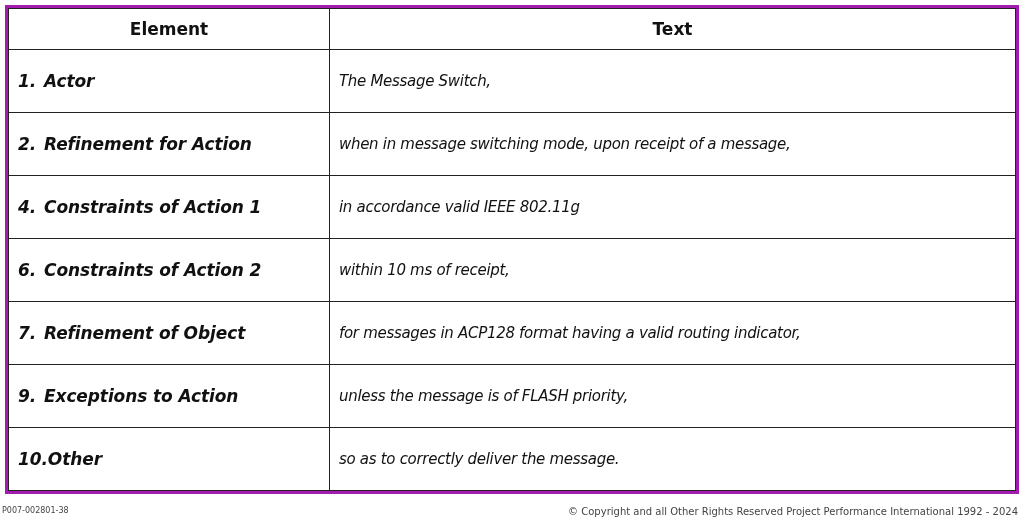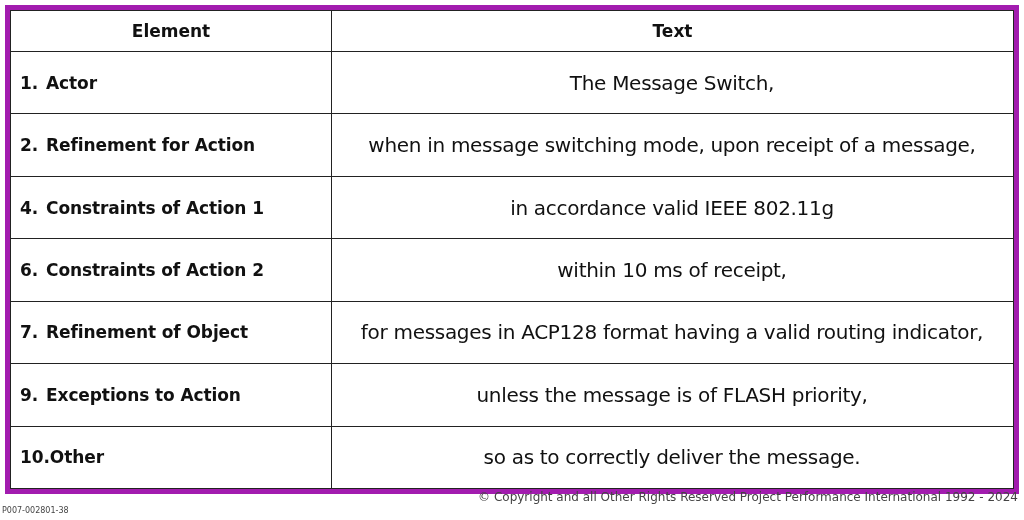--- a/index.html
+++ b/index.html
@@ -15,21 +15,21 @@
       font-family: "DejaVu Sans", sans-serif;
       color: #111111;
     }
     .table-wrap {
       position: absolute;
       left: 5px;
       top: 5px;
       width: 1014px;
       height: 489px;
       box-sizing: border-box;
-      border: 5px solid #a21caf;
+      border: 3px solid #a21caf;
     }
     table {
       border-collapse: collapse;
       width: 100%;
       height: 100%;
       table-layout: fixed;
     }
     col.c1 { width: 321px; }
     col.c2 { width: auto; }
     th, td {
@@ -45,40 +45,40 @@
       height: 40px;
       font-size: 17px;
     }
     td.el {
       font-weight: bold;
       text-align: left;
       padding-left: 9px;
       letter-spacing: -0.1px;
     }
     td.tx {
-      text-align: center;
+      text-align: left;
       padding-left: 9px;
-      font-size: 20px;
+      font-size: 15px;
       letter-spacing: -0.3px;
     }
-    tr.r { height: 43px; }
+    tr.r { height: 43px; font-style: italic; }
     tr.r-tall { height: 55px; }
     .num { display: inline-block; min-width: 26px; }
     .footer-left {
       position: absolute;
       left: 2px;
       top: 506px;
       font-size: 8px;
       color: #444444;
     }
     .footer-right {
       position: absolute;
       right: 6px;
-      top: 490px;
-      font-size: 12px;
+      top: 506px;
+      font-size: 10px;
       color: #444444;
     }
   </style>
 </head>
 <body>
 
 <div class="table-wrap">
   <table>
     <colgroup>
         <col class="c1">

